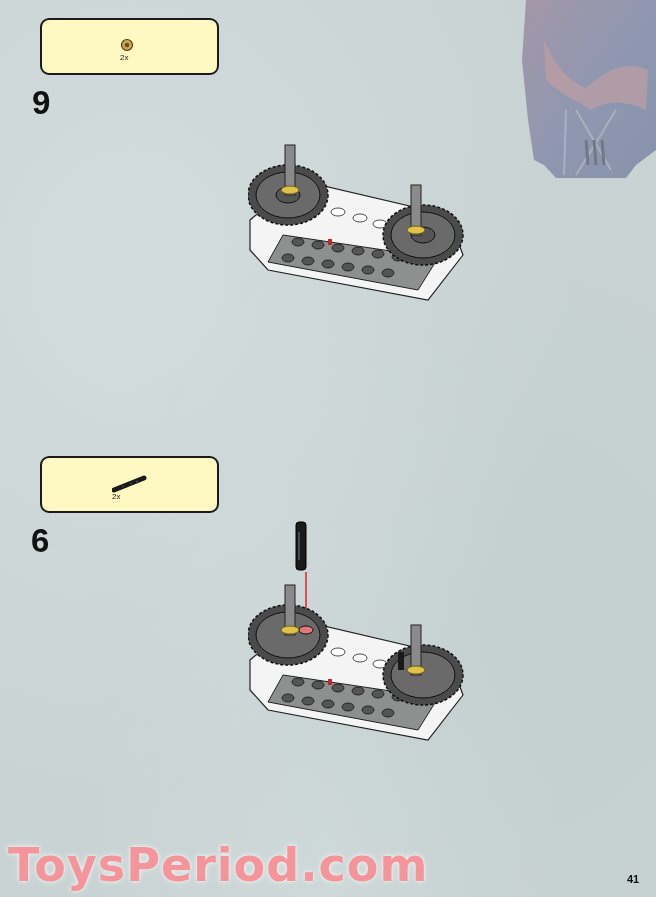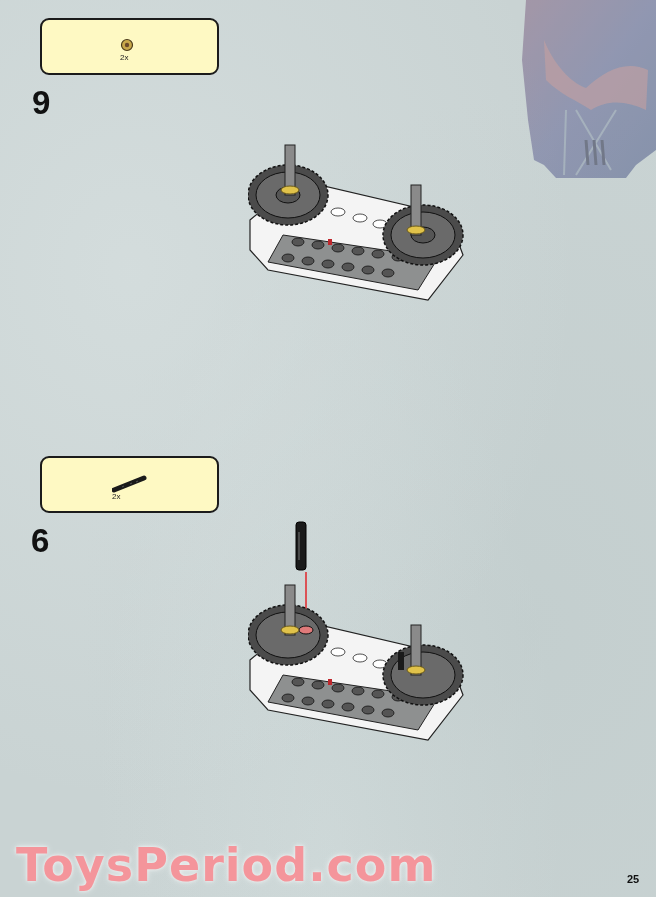--- a/index.html
+++ b/index.html
@@ -42,21 +42,21 @@
   }
   .step-number.s9 { left: 32px; top: 84px; }
   .step-number.s10 { left: 31px; top: 522px; }
   .model { position: absolute; }
   .helmet {
     position: absolute; right: 0; top: 0; width: 140px; height: 195px;
     opacity: 0.75;
   }
   .watermark {
     position: absolute;
-    left: 16px;
+    left: 8px;
     top: 838px;
     font-family: "DejaVu Sans", sans-serif;
     font-weight: bold;
     font-size: 46px;
     color: #f4959b;
     letter-spacing: 1px;
     text-shadow: 0 0 3px #f0f0f0, 0 0 6px #e8eeee;
   }
   .page-number {
     position: absolute;
@@ -176,13 +176,13 @@
     <ellipse cx="42" cy="50" rx="9" ry="4" fill="#e0c24a" stroke="#6a5a1a"></ellipse>
     <ellipse cx="175" cy="95" rx="40" ry="30" fill="#4b4b4b" stroke="#111" stroke-width="1.5" stroke-dasharray="3 2"></ellipse>
     <ellipse cx="175" cy="95" rx="32" ry="23" fill="#6a6a6a" stroke="#111"></ellipse>
     <rect x="150" y="72" width="6" height="18" fill="#1a1a1a"></rect>
     <rect x="163" y="45" width="10" height="50" fill="#8a8a8a" stroke="#222"></rect>
     <ellipse cx="168" cy="90" rx="9" ry="4" fill="#e0c24a" stroke="#6a5a1a"></ellipse>
   </g>
 </svg>
 
 <div class="watermark">ToysPeriod.com</div>
-<div class="page-number">25</div>
+<div class="page-number">41</div>
 
 </body></html>

